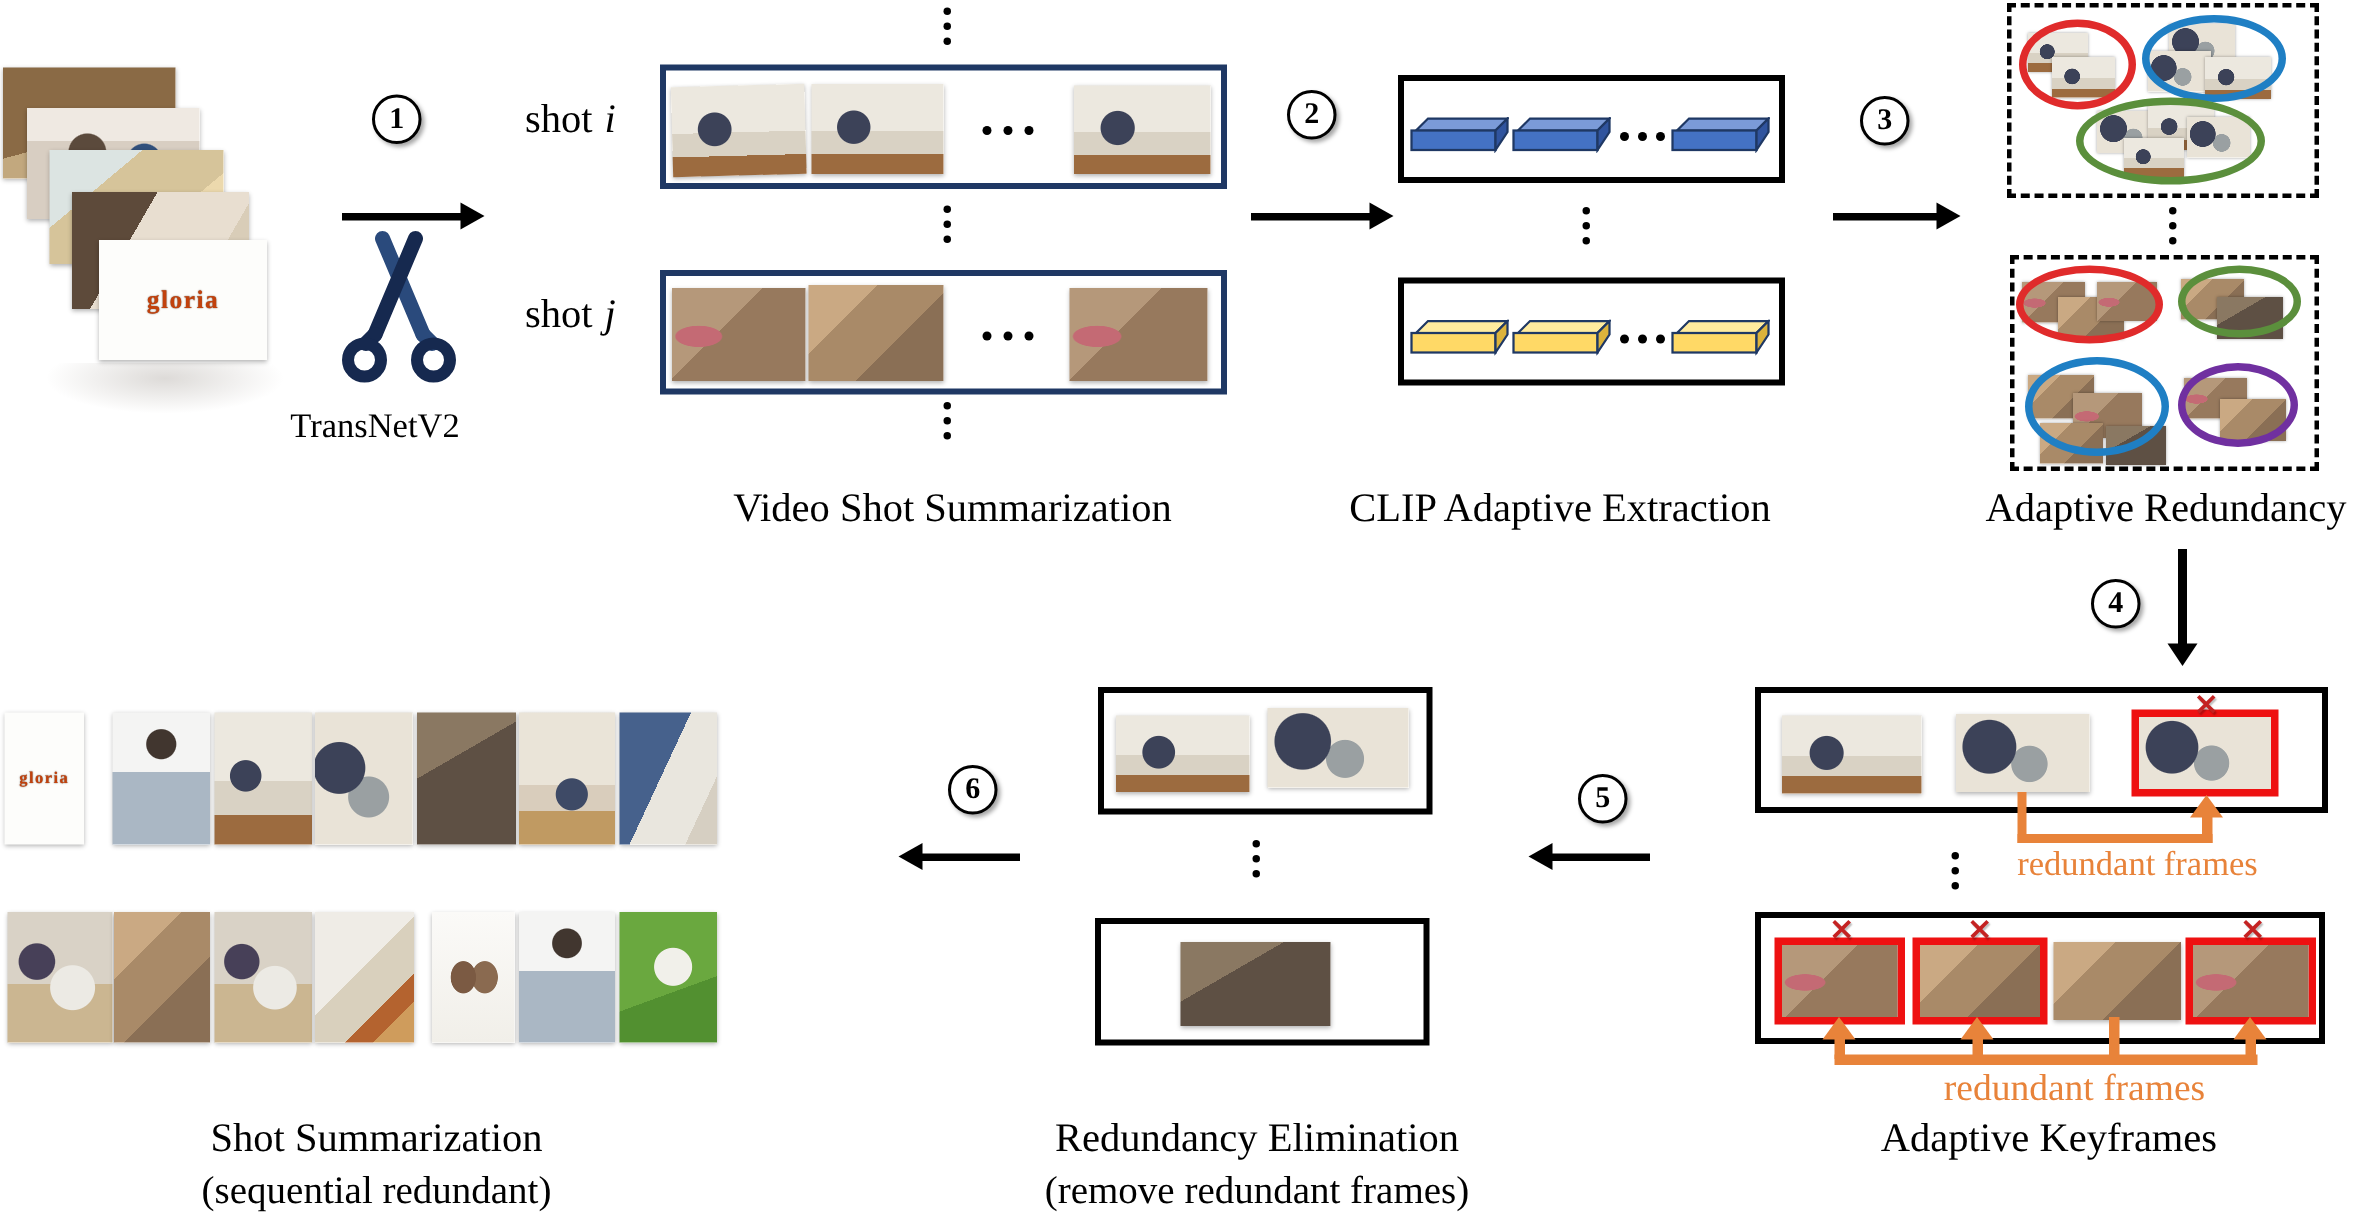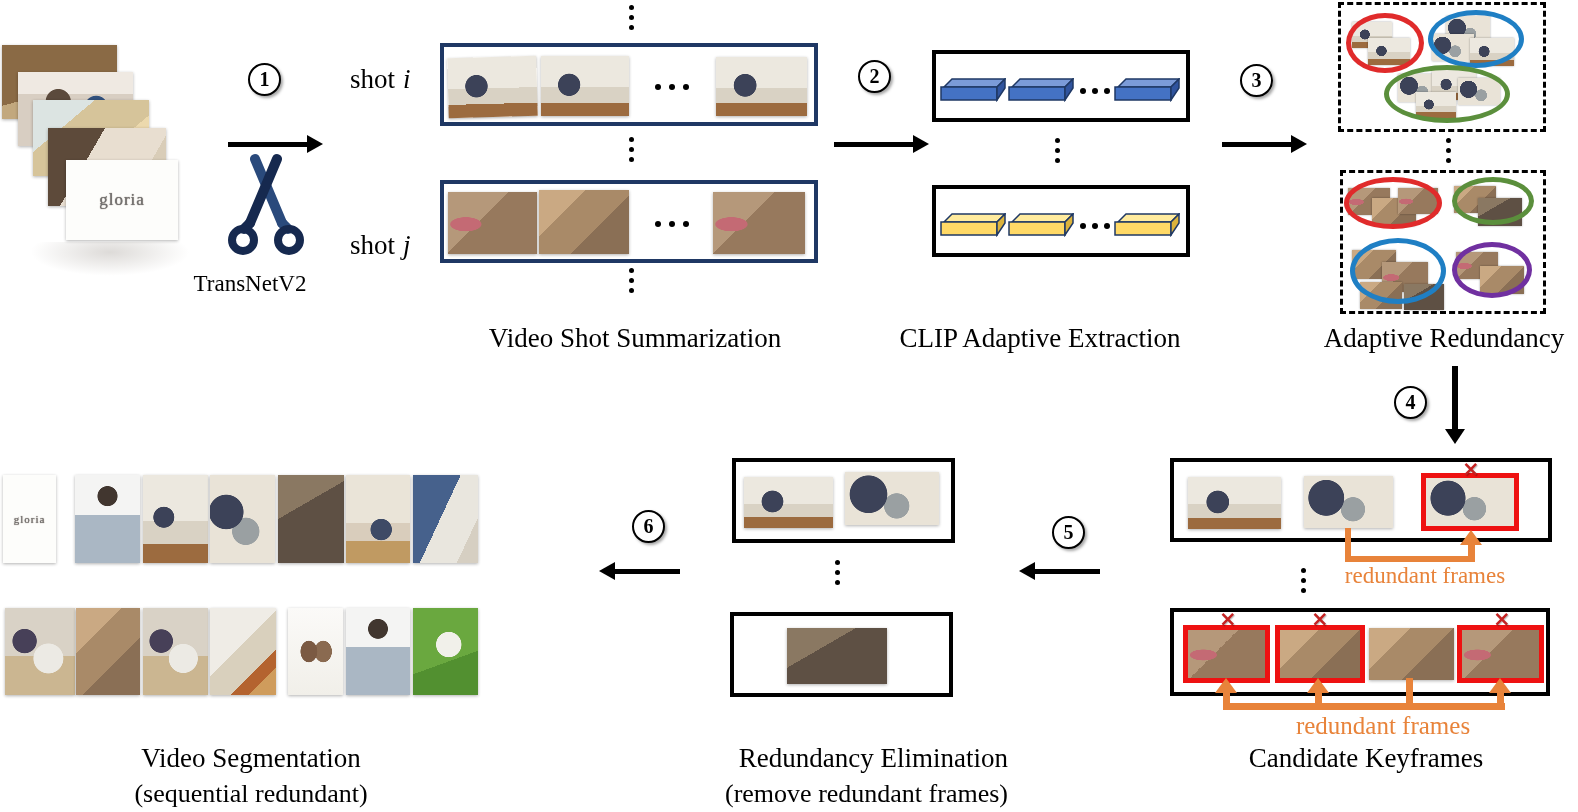--- a/index.html
+++ b/index.html
@@ -51,21 +51,21 @@
   .shot-label{position:absolute;font-size:27px;}
   .shot-label i{margin-left:8px;}
   
   .tv-room{background:linear-gradient(165deg,#8a6a45 0 58%,#c2a87e 58% 100%);}
   .tv-people{background:radial-gradient(circle at 35% 40%,#5b4a3c 0 14%,rgba(0,0,0,0) 15%),
              radial-gradient(circle at 68% 48%,#31507c 0 13%,rgba(0,0,0,0) 14%),
              linear-gradient(180deg,#efe9e2 0 30%,#d8cec2 30% 100%);}
   .tv-fur{background:linear-gradient(140deg,#dce4e2 0 30%,#d6c49a 30% 65%,#ecd9ad 65% 100%);}
   .tv-lean{background:linear-gradient(120deg,#5d4a3a 0 35%,#e8ded0 35% 75%,#d9cdb8 75% 100%);}
   .tv-card{background:#fdfdfb;display:flex;align-items:center;justify-content:center;}
-  .logo-text{font-weight:400;color:#737373;letter-spacing:1px;text-shadow:0 0 1px #5f4d40;}
+  .logo-text{font-weight:700;color:#c2410c;letter-spacing:1px;text-shadow:0 0 1px #5f4d40;}
   .tv-couch{background:radial-gradient(circle at 32% 48%,#3c4258 0 16%,rgba(0,0,0,0) 17%),
             linear-gradient(180deg,#ece8df 0 52%,#d9d2c4 52% 78%,#9c6b3f 78% 100%);}
   .tv-mandogl{background:radial-gradient(circle at 25% 42%,#3c4258 0 24%,rgba(0,0,0,0) 25%),
               radial-gradient(circle at 55% 64%,#9aa0a2 0 20%,rgba(0,0,0,0) 21%),
               linear-gradient(180deg,#e9e3d7 0 100%);}
   .tv-groom{background:linear-gradient(135deg,#caa983 0 30%,#a98a68 30% 62%,#8a6f55 62% 100%);}
   .tv-groomtongue{background:radial-gradient(ellipse at 20% 52%,#c46a74 0 15%,rgba(0,0,0,0) 16%),
                   linear-gradient(135deg,#b5987a 0 40%,#97795d 40% 100%);}
   .tv-groomdark{background:linear-gradient(150deg,#8a7862 0 35%,#5e5044 35% 100%);}
   .tv-woman{background:radial-gradient(circle at 50% 24%,#41362f 0 13%,rgba(0,0,0,0) 14%),
@@ -137,21 +137,21 @@
 
   <div class="navybox" style="left:440px;top:180px;width:378px;height:83px;"></div>
   <div class="thumb tv-groomtongue" style="left:448px;top:192px;width:89px;height:62px;"></div>
   <div class="thumb tv-groom" style="left:539px;top:190px;width:90px;height:64px;"></div>
   <div class="hdots" style="left:655px;top:221px;">
       <i></i>
       <i></i>
       <i></i>
     </div>
   <div class="thumb tv-groomtongue" style="left:713px;top:192px;width:92px;height:62px;"></div>
-  <div class="shot-label" style="left:350px;top:194px;margin-top:36px;">
+  <div class="shot-label" style="left:350px;top:194px;">
     <span>shot</span><i>j</i>
   </div>
 
   <div class="vdots" style="left:629px;top:268px;">
       <i></i>
       <i></i>
       <i></i>
     </div>
   <div class="caption" style="left:455px;top:320px;width:360px;">Video Shot Summarization</div>
 
@@ -288,37 +288,37 @@
   <div class="xmark" style="left:1493px;top:609px;">×</div>
 
   <div class="oseg" style="left:1223px;top:703px;width:282px;height:7px;"></div>
   <div class="oarrow-up" style="left:1223px;top:692px;height:14px;"></div>
   <div class="oarrow-up" style="left:1315px;top:692px;height:14px;"></div>
   <div class="oarrow-up" style="left:1497px;top:692px;height:14px;"></div>
   <div class="oseg" style="left:1406px;top:678px;width:7px;height:32px;"></div>
   <div class="olabel" style="left:1288px;top:712px;width:190px;font-size:25px;">redundant frames</div>
 
   <div class="caption" style="left:1156px;top:740px;width:420px;">
-    <div>Candidate Keyframes</div>
+    <div>Adaptive Keyframes</div>
   </div>
 
   <div class="step" style="left:1052px;top:516px;">5</div>
   <div class="harrow left" style="left:1034px;top:569px;width:66px;"></div>
 
   <div class="solidbox" style="left:732px;top:458px;width:223px;height:85px;"></div>
   <div class="thumb tv-couch" style="left:744px;top:477px;width:89px;height:51px;"></div>
   <div class="thumb tv-mandogl" style="left:845px;top:472px;width:94px;height:53px;"></div>
   <div class="vdots" style="left:835px;top:560px;">
       <i></i>
       <i></i>
       <i></i>
     </div>
   <div class="solidbox" style="left:730px;top:612px;width:223px;height:85px;"></div>
   <div class="thumb tv-groomdark" style="left:787px;top:628px;width:100px;height:56px;"></div>
-  <div class="caption" style="left:668px;top:740px;width:340px;text-align:right;">
+  <div class="caption" style="left:668px;top:740px;width:340px;">
     <div>Redundancy Elimination</div>
     <div class="sub">(remove redundant frames)</div>
   </div>
 
   <div class="step" style="left:632px;top:510px;">6</div>
   <div class="harrow left" style="left:614px;top:569px;width:66px;"></div>
 
   <div class="thumb tv-card" style="left:3px;top:475px;width:53px;height:88px;">
     <span class="logo-text" style="font-size:11px;">gloria</span>
   </div>
@@ -331,17 +331,17 @@
 
   <div class="thumb tv-playdog" style="left:5px;top:608px;width:70px;height:87px;"></div>
   <div class="thumb tv-groom" style="left:76px;top:608px;width:64px;height:87px;"></div>
   <div class="thumb tv-playdog" style="left:143px;top:608px;width:65px;height:87px;"></div>
   <div class="thumb tv-dogblur" style="left:210px;top:608px;width:66px;height:87px;"></div>
   <div class="thumb tv-tool" style="left:288px;top:608px;width:55px;height:87px;"></div>
   <div class="thumb tv-woman" style="left:346px;top:608px;width:64px;height:87px;"></div>
   <div class="thumb tv-grass" style="left:413px;top:608px;width:65px;height:87px;"></div>
 
   <div class="caption" style="left:81px;top:740px;width:340px;">
-    <div>Video Segmentation</div>
+    <div>Shot Summarization</div>
     <div class="sub">(sequential redundant)</div>
   </div>
 
 </div>
 
 </body></html>

